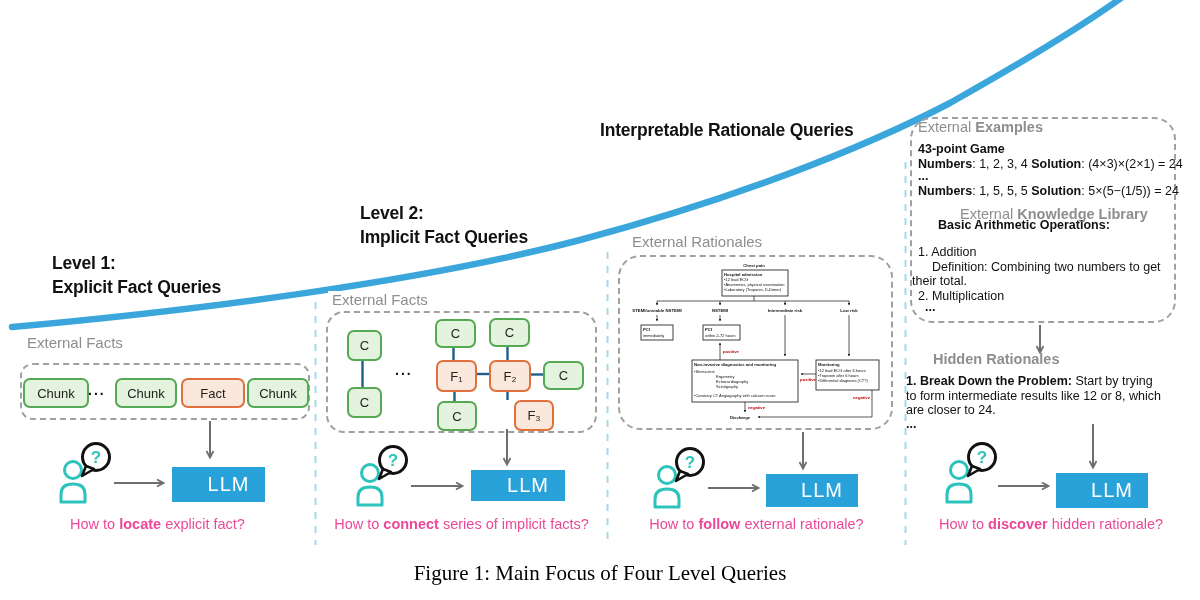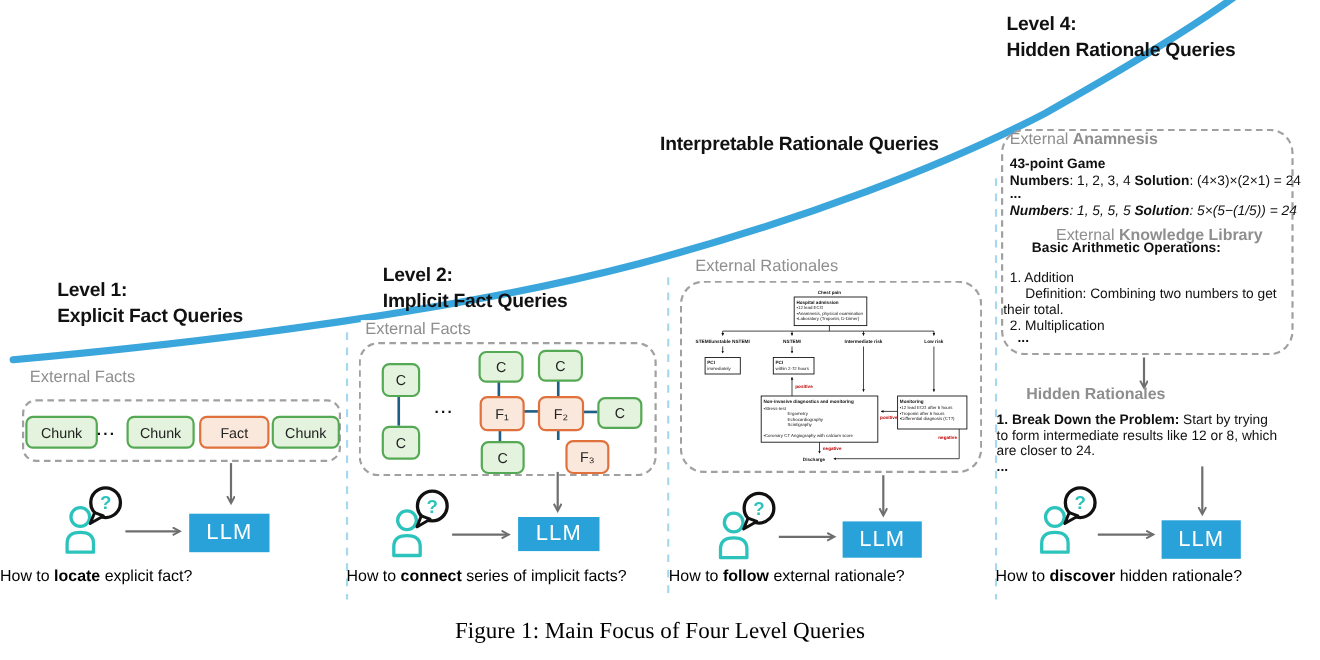--- a/index.html
+++ b/index.html
@@ -13,25 +13,25 @@
   .edge{stroke:var(--edge_blue);stroke-width:2.4;}
   .ptitle{position:absolute;z-index:2;font-size:17.5px;font-weight:bold;line-height:24px;letter-spacing:-0.2px;color:#111;}
   .slabel{position:absolute;z-index:3;font-size:15px;color:var(--label_gray);background:#fff;padding:0 4px;}
   .dashbox{position:absolute;z-index:2;border:2px dashed var(--box_dash_gray);border-radius:16px;background:#fff0;}
   .node{position:absolute;z-index:2;display:flex;align-items:center;justify-content:center;
         border-radius:7px;font-size:13px;color:#222;}
   .green{border:2px solid var(--chunk_green_border);background:var(--chunk_green_fill);}
   .orange{border:2px solid var(--fact_orange_border);background:var(--fact_orange_fill);}
   .dots{position:absolute;z-index:2;font-size:14px;font-weight:bold;letter-spacing:2px;color:#111;}
   .llm{position:absolute;z-index:2;display:flex;align-items:center;justify-content:center;
-       background:var(--llm_bg);color:#fff;font-size:20px;letter-spacing:1px;}
+       background:var(--llm_bg);color:#fff;font-size:20px;letter-spacing:1px;padding-left:20px;}
   .person{position:absolute;z-index:2;}
   .tealStroke{stroke:var(--teal);}
   .tealFill{fill:var(--teal);}
-  .question{position:absolute;z-index:2;top:516px;font-size:14.5px;text-align:left;color:#000000;}
+  .question{position:absolute;z-index:2;top:516px;font-size:14.5px;text-align:center;color:#ec4899;}
   .caption{position:absolute;z-index:2;left:0;top:561px;width:1200px;text-align:center;
            font-family:"Liberation Serif",serif;font-size:21px;color:#000;}
   .l4text{position:absolute;z-index:3;font-size:12.5px;line-height:14px;color:#111;white-space:nowrap;}
   .l4para{position:absolute;z-index:3;font-size:12.5px;line-height:14.5px;color:#111;}
   .glabel{color:var(--label_gray);}
   .b{font-weight:bold;}
   .fcbox{fill:#fff;stroke:#111;stroke-width:0.8;}
   .fcLines{stroke:#111;stroke-width:0.7;fill:none;}
   .fcT{font-size:4px;fill:#111;}
   .fcTB{font-size:4.2px;font-weight:bold;fill:#111;}
@@ -70,30 +70,26 @@
     <line class="edge" x1="473" y1="374" x2="489" y2="374"></line>
     <line class="edge" x1="527" y1="374.5" x2="543" y2="374.5"></line>
     <line class="edge" x1="454.5" y1="388" x2="454.5" y2="401"></line>
     <line class="edge" x1="507.5" y1="388" x2="507.5" y2="400"></line>
   </svg>
 
   <div class="ptitle" style="left:52px;top:251px;">
     <div>Level 1:</div>
     <div>Explicit Fact Queries</div>
   </div>
-  <div class="ptitle" style="left:348px;top:201px;margin-top:36px;">
+  <div class="ptitle" style="left:360px;top:201px;">
     <div>Level 2:</div>
     <div>Implicit Fact Queries</div>
   </div>
   <div class="ptitle" style="left:600px;top:118px;">
     <div>Interpretable Rationale Queries</div>
-  </div>
-  <div class="ptitle" style="left:915px;top:9px;">
-    <div>Level 4:</div>
-    <div>Hidden Rationale Queries</div>
   </div>
 
   <div class="slabel" style="left:23px;top:334px;">External Facts</div>
   <div class="dashbox" style="left:20px;top:363px;width:286px;height:53px;border-radius:13px;"></div>
   <div class="node green" style="left:23px;top:378px;width:62px;height:26px;">Chunk</div>
   <div class="dots" style="left:88px;top:382px;">...</div>
   <div class="node green" style="left:115px;top:378px;width:58px;height:26px;">Chunk</div>
   <div class="node orange" style="left:181px;top:378px;width:60px;height:26px;">Fact</div>
   <div class="node green" style="left:247px;top:378px;width:58px;height:26px;">Chunk</div>
 
@@ -165,28 +161,28 @@
       <text class="fcT" x="198" y="125">•Differential diagnosis (CT?)</text>
       <text class="fcRed" x="188" y="123.5" text-anchor="middle">positive</text>
       <text class="fcRed" x="128" y="152">negative</text>
       <text class="fcRed" x="250" y="142" text-anchor="end">negative</text>
       <text class="fcTB" x="120" y="162" text-anchor="middle" font-size="4.5">Discharge</text>
     </svg>
   </div>
 
   <div class="dashbox" style="left:910px;top:117px;width:262px;height:202px;border-radius:22px;"></div>
   <div class="l4text" style="left:918px;top:120px;font-size:14.5px;">
-    <span class="glabel">External </span><span class="glabel b">Anamnesis</span>
+    <span class="glabel">External </span><span class="glabel b">Examples</span>
   </div>
   <div class="l4text b" style="left:918px;top:142px;">43-point Game</div>
   <div class="l4text" style="left:918px;top:157px;">
     <span class="b">Numbers</span><span>: 1, 2, 3, 4 </span><span class="b">Solution</span><span>: (4×3)×(2×1) = 24</span>
   </div>
   <div class="l4text b" style="left:918px;top:169px;">...</div>
-  <div class="l4text" style="left:918px;top:184px;font-style:italic;">
+  <div class="l4text" style="left:918px;top:184px;">
     <span class="b">Numbers</span><span>: 1, 5, 5, 5 </span><span class="b">Solution</span><span>: 5×(5−(1/5)) = 24</span>
   </div>
   <div class="l4text" style="left:924px;top:207px;font-size:14.5px;margin-left:36px;">
     <span class="glabel">External </span><span class="glabel b">Knowledge Library</span>
   </div>
   <div class="l4text b" style="left:918px;top:218px;margin-left:20px;">Basic Arithmetic Operations:</div>
   <div class="l4text" style="left:918px;top:245px;">1. Addition</div>
   <div class="l4text" style="left:932px;top:260px;">Definition: Combining two numbers to get</div>
   <div class="l4text" style="left:912px;top:274px;text-align:right;">their total.</div>
   <div class="l4text" style="left:918px;top:289px;">2. Multiplication</div>

